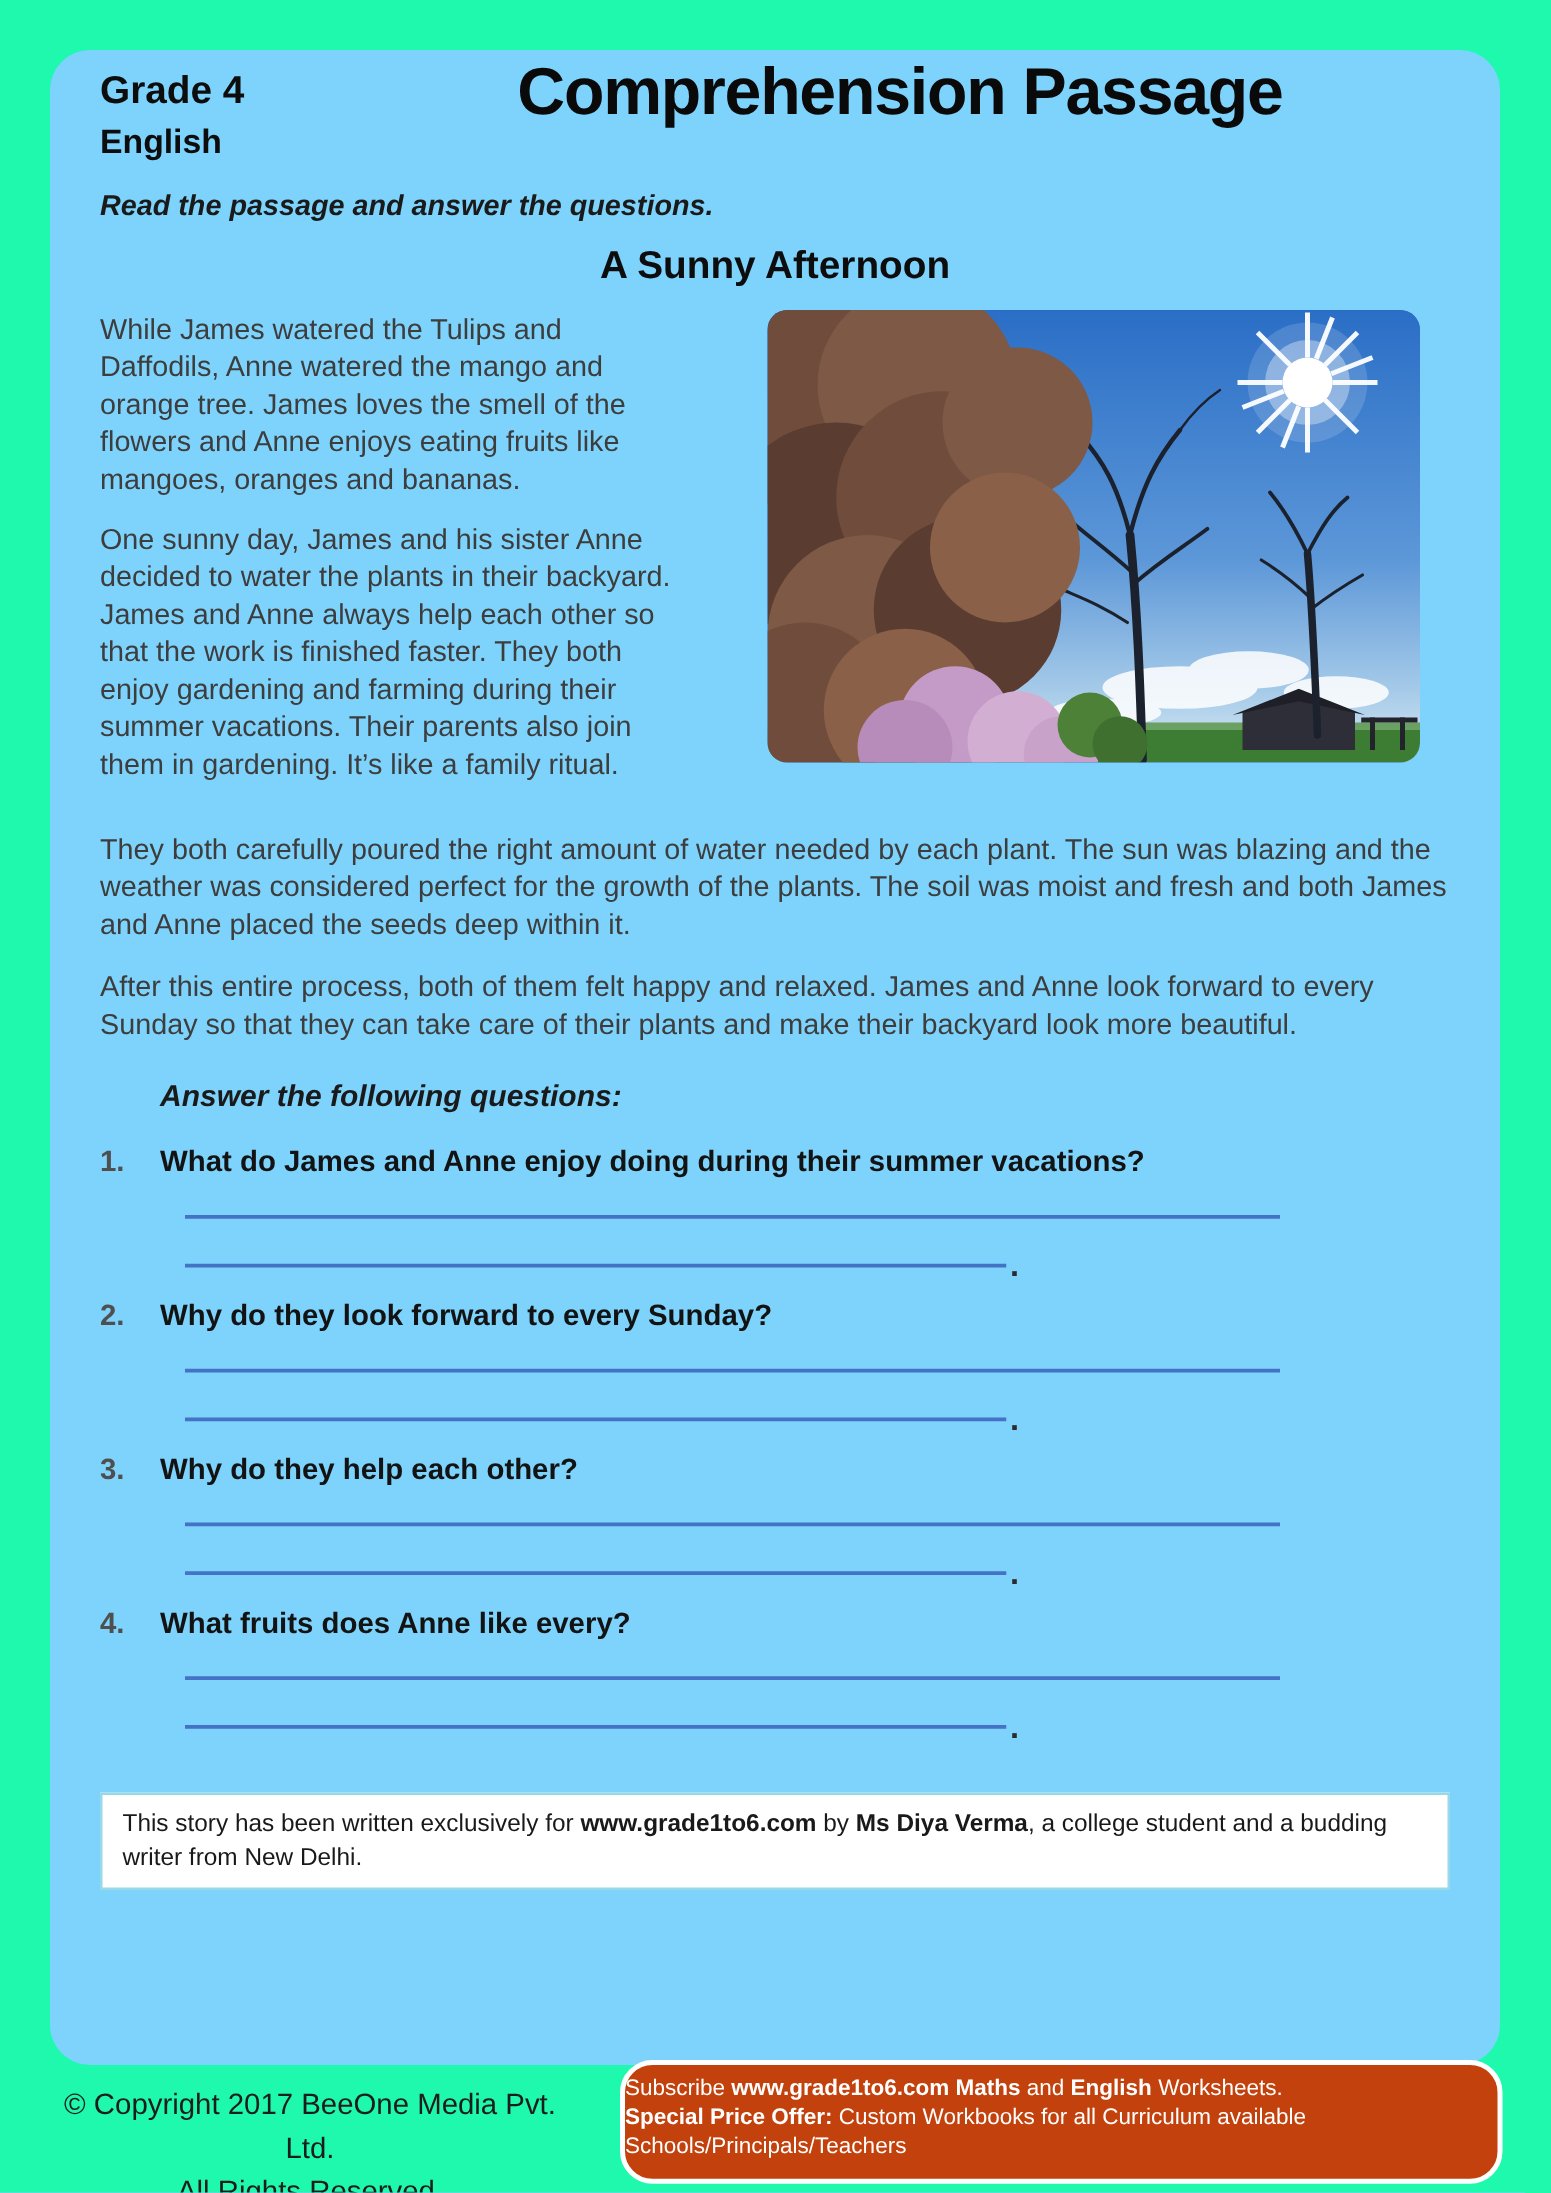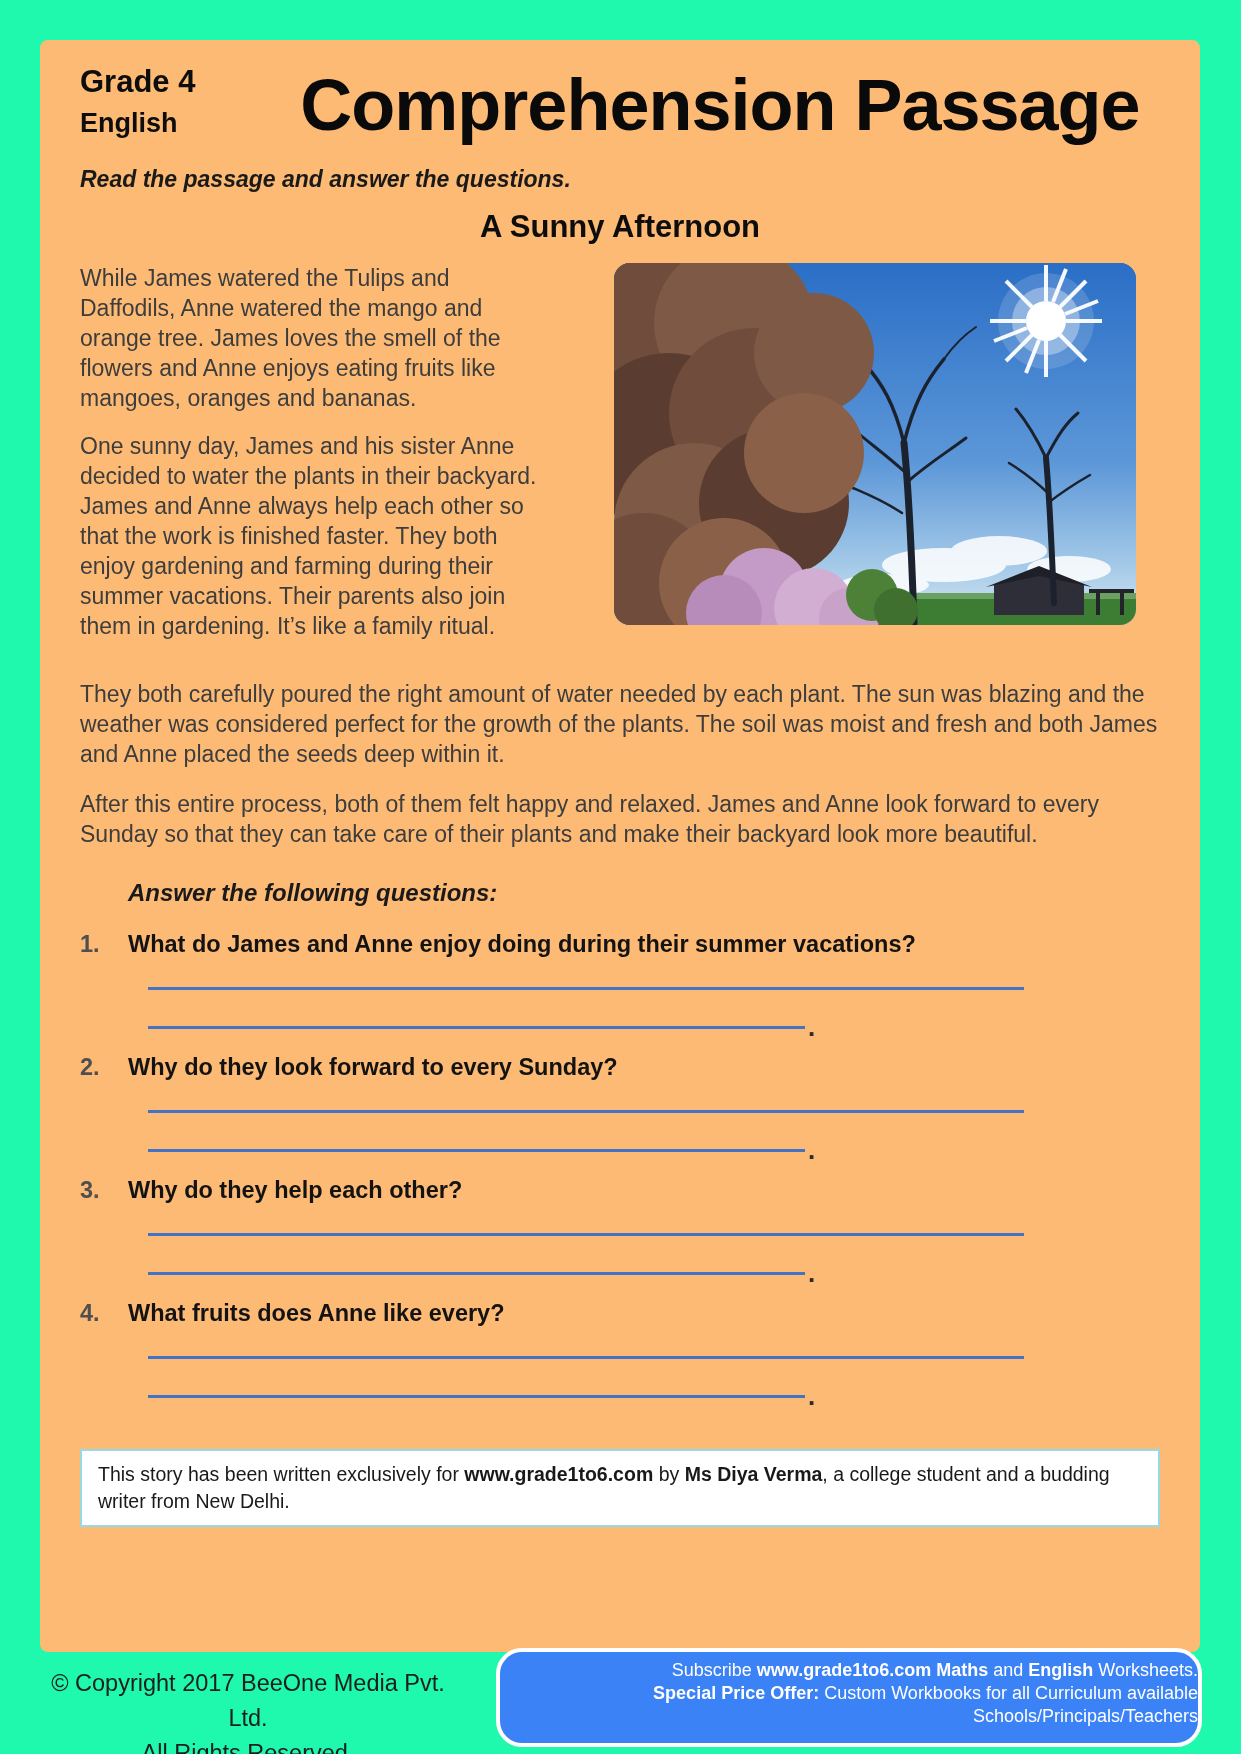--- a/index.html
+++ b/index.html
@@ -5,30 +5,30 @@
   * { box-sizing: border-box; }
   html,body { margin:0; padding:0; }
   body {
     width:1241px; height:1754px; position:relative; overflow:hidden;
     background:#1EF9AE;
     font-family:"Liberation Sans", sans-serif;
     color:#141414;
   }
   .page {
     position:absolute; left:40px; top:40px; width:1160px; height:1612px;
-    background:#fdba74; border-radius:8px; padding:16px 40px 0 40px;
+    background:#7dd3fc; border-radius:32px; padding:6px 40px 0 40px;
   }
   
   .header-row { display:flex; align-items:flex-start; }
   .grade-block { font-weight:bold; line-height:1.15; padding-top:8px; width:200px; }
   .grade-label { font-size:31px; color:#0d0d0d; }
   .subject-label { font-size:27px; margin-top:8px; color:#0d0d0d; }
   .main-title {
-    flex:1; text-align:center; font-weight:bold; font-size:72px; line-height:1.05;
-    color:#0a0a0a; letter-spacing:-1px; margin-top:12px;
+    flex:1; text-align:center; font-weight:bold; font-size:53px; line-height:1.05;
+    color:#0a0a0a; letter-spacing:-1px; 
   }
   .instruction { margin-top:22px; font-size:23px; font-weight:bold; font-style:italic; color:#1a1a1a; }
   .passage-title { text-align:center; font-size:31px; font-weight:bold; margin-top:16px; color:#0d0d0d; }
 
   
   .cols { display:flex; margin-top:18px; }
   .left-col { width:468px; }
   p.passage { margin:0 0 18px 0; font-size:23px; line-height:30px; color:#3d3d3d; }
   .photo-wrap {
     margin-left:66px; width:522px; height:362px; flex:none;
@@ -55,22 +55,22 @@
   }
   .note-box b, .subscribe-box b { font-weight:bold; }
 
   
   .copyright {
     position:absolute; left:48px; top:1666px; width:400px; text-align:center;
     font-size:23.5px; line-height:35px; color:#1d1d1d;
   }
   .subscribe-box {
     position:absolute; left:496px; top:1648px; width:706px; height:99px;
-    background:#3b82f6; border:4px solid #ffffff; border-radius:26px;
-    color:#ffffff; text-align:right; font-size:18px; line-height:23px; padding-top:7px;
+    background:#c2410c; border:4px solid #ffffff; border-radius:26px;
+    color:#ffffff; text-align:left; font-size:18px; line-height:23px; padding-top:7px;
   }
 </style>
 </head>
 <body>
 
 <div class="page">
 
   <div class="header-row">
     <div class="grade-block">
       <div class="grade-label">Grade 4</div>

